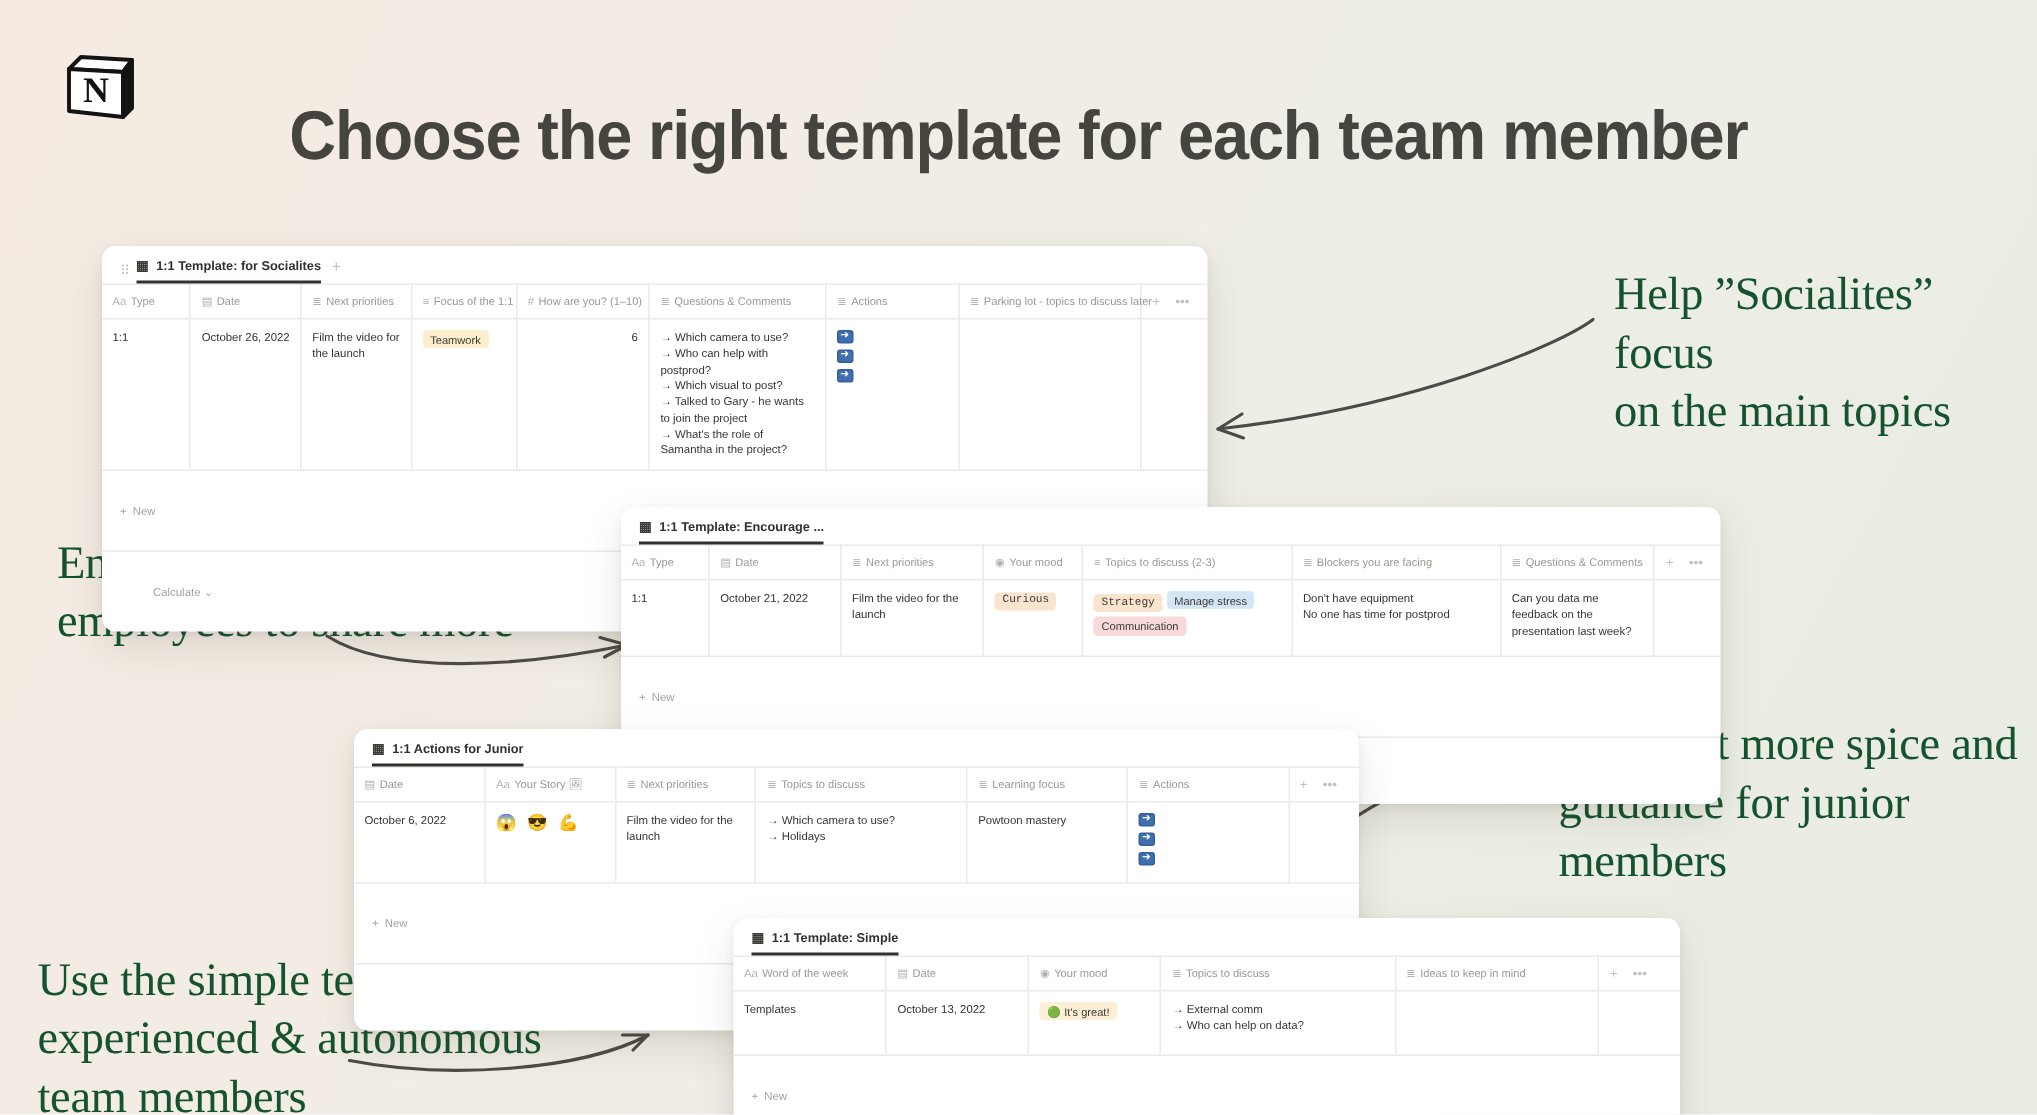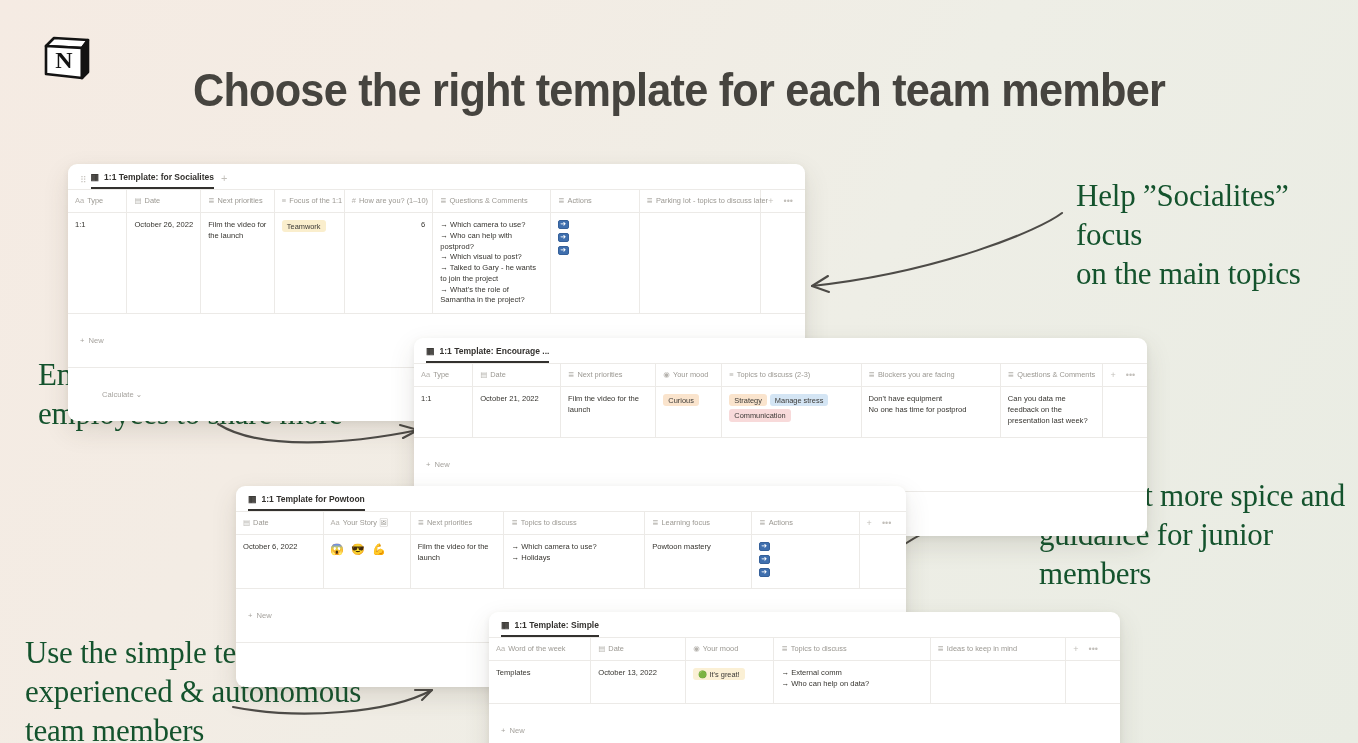--- a/index.html
+++ b/index.html
@@ -87,21 +87,21 @@
   .col-last { border-right: none !important; }
   th.ctrl { width: 44px; }
   .ctrl-ic { color: #c2bfba; font-size: 9px; margin-right: 8px; }
 
   .tag {
     display: inline-block; border-radius: 3px; padding: 1.5px 5px;
     font-size: 7.4px; line-height: 1.25; margin: 0 3px 3px 0; color: #3a3835;
     white-space: nowrap;
   }
   .tag-yellow { background: #faeecd; }
-  .tag-orange { background: #fae4cd; }
+  .tag-orange { background: #fae4cd; font-family: Liberation Mono, monospace; }
   .tag-blue   { background: #d4e5f4; }
   .tag-pink   { background: #f8dada; }
   .tag-mood   { background: #fbf0d5; }
 
   .action-chip {
     display: block; width: 11px; height: 9px; border-radius: 2px;
     background: #3f6fae; margin-bottom: 4px; position: relative;
     border: 1px solid #35609a;
   }
   .action-chip::after {
@@ -291,21 +291,21 @@
   <div class="card-foot">
     <span class="foot-plus">+</span><span>New</span>
   </div>
   <div class="card-foot" style="border-top:1px solid #eceae7;height:18px"></div>
 </div>
 
 <div class="card" id="card-junior">
   <div class="card-head">
     <span class="db-title">
       <span class="db-icon">▦</span>
-      <span>1:1 Template for Powtoon</span>
+      <span>1:1 Actions for Junior</span>
     </span>
   </div>
   <table class="ndb">
     <colgroup>
       <col style="width:13%">
         <col style="width:13%">
         <col style="width:14%">
         <col style="width:21%">
       <col style="width:16%">
         <col style="width:16%">

